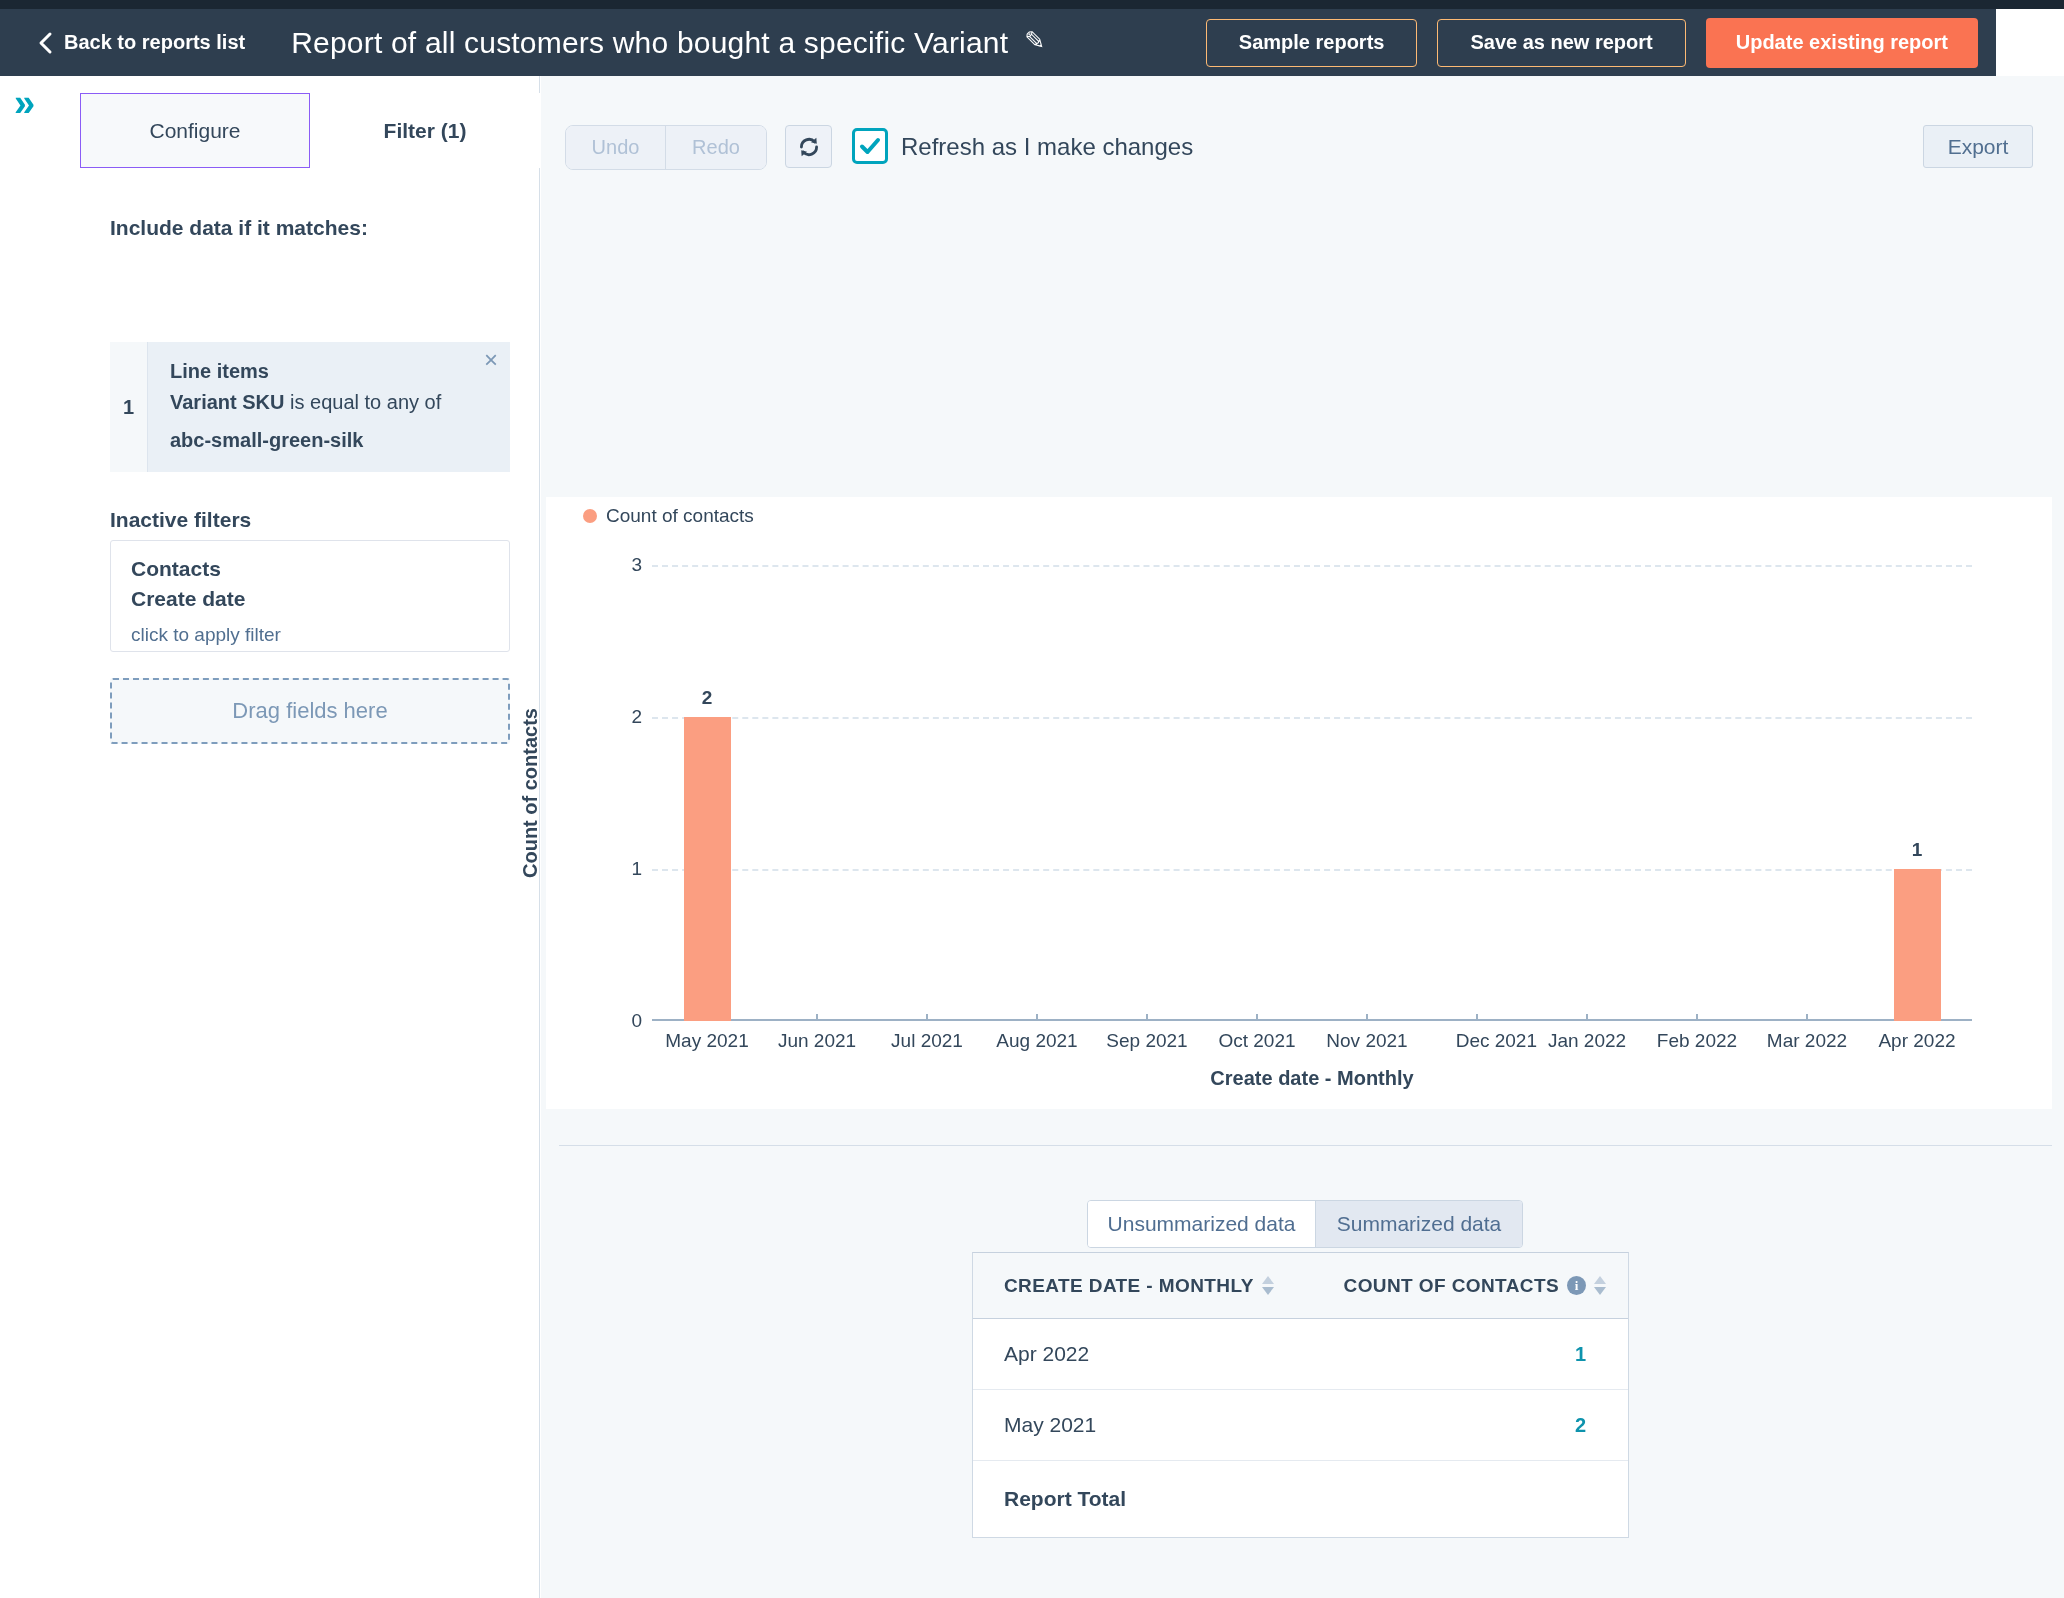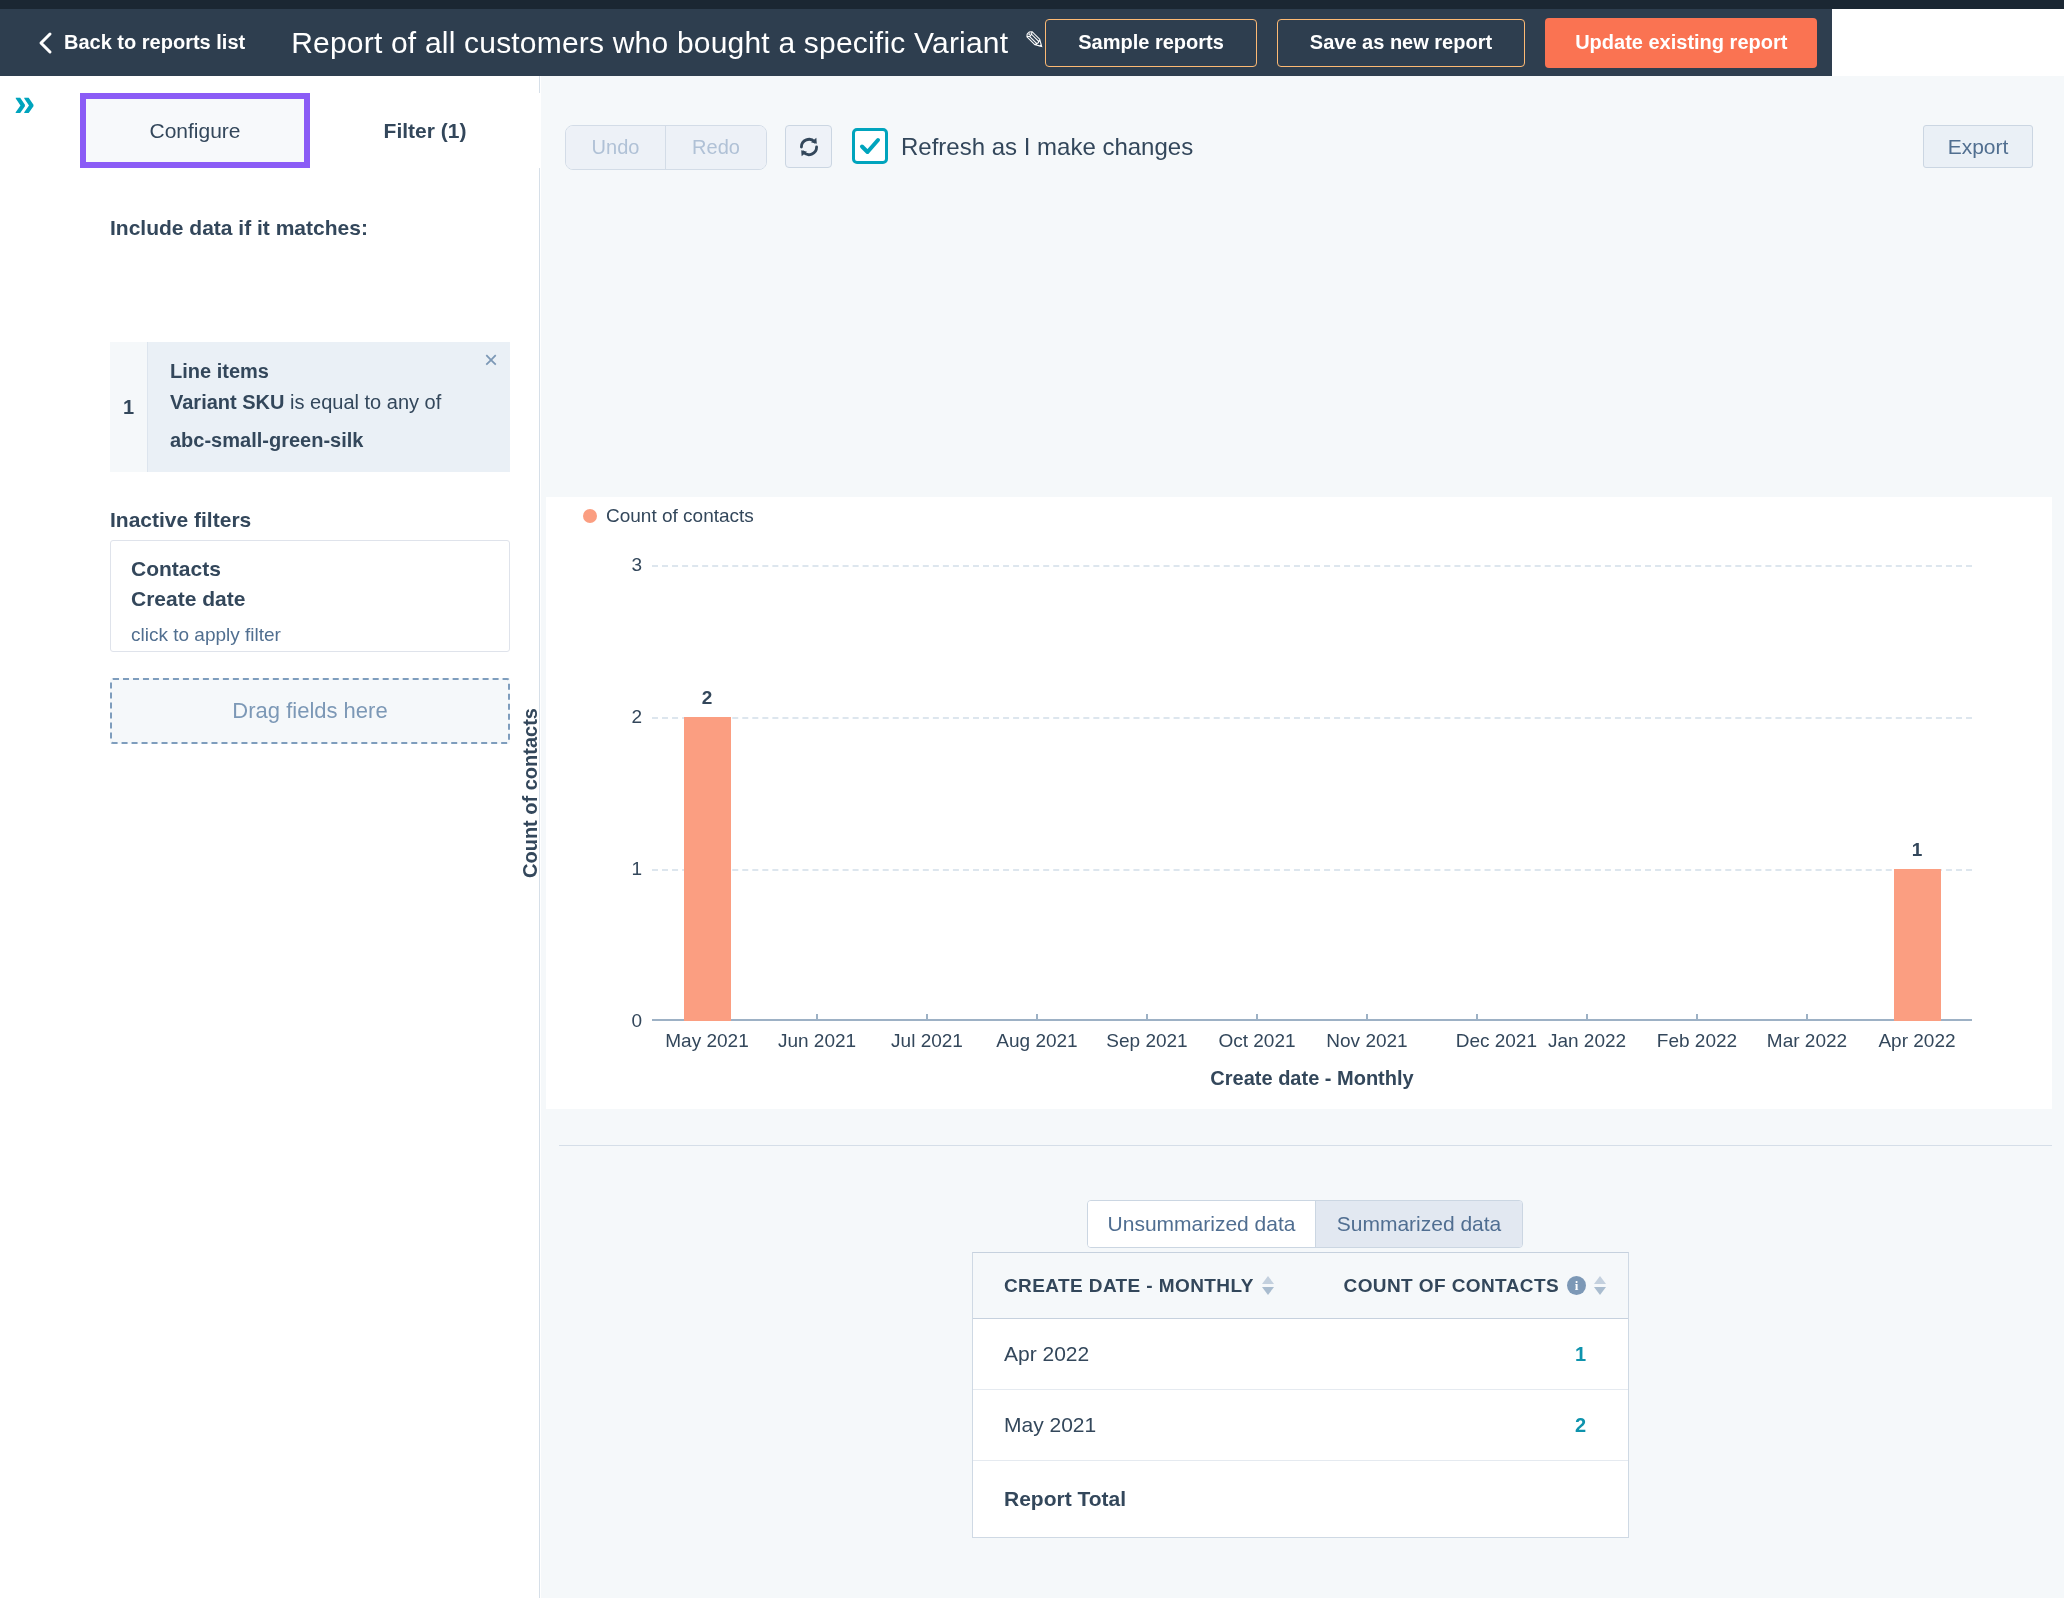--- a/index.html
+++ b/index.html
@@ -2,37 +2,37 @@
 <html><head>
 <meta charset="utf-8">
 <style>
   * { margin:0; padding:0; box-sizing:border-box; }
   html,body { background:#e8ebee; }
   body { font-family:"Liberation Sans", sans-serif; }
   .page { position:relative; width:2064px; height:1598px; background:#ffffff; overflow:hidden; }
 
   
   .topstrip { position:absolute; left:0; top:0; width:2064px; height:9px; background:#1b2733; }
-  .topbar { position:absolute; left:0; top:9px; width:1832px; height:67px; background:#2e3e4f;
+  .topbar { position:absolute; left:0; top:9px; width:1996px; height:67px; background:#2e3e4f;
             display:flex; align-items:center; padding:0 18px 0 36px; }
   .backlink { display:flex; align-items:center; gap:10px; color:#fff; font-weight:bold; font-size:20px; cursor:pointer; white-space:nowrap; }
   .report-title { margin-left:46px; color:#fff; font-size:30px; font-weight:500; letter-spacing:.2px; white-space:nowrap; }
   .pencil { margin-left:16px; color:#fff; font-size:25px; cursor:pointer; transform:translateY(-2px); }
   .topbtns { margin-left:auto; display:flex; align-items:center; gap:20px; }
   .btn-ghost { height:48px; padding:0 32px; background:transparent; border:1px solid #fdba74; border-radius:4px;
                color:#fff; font-family:inherit; font-weight:bold; font-size:20px; cursor:pointer; white-space:nowrap; }
   .btn-primary { height:50px; padding:0 30px; background:#fa7352; border:none; border-radius:4px;
                  color:#fff; font-family:inherit; font-weight:bold; font-size:20px; cursor:pointer; white-space:nowrap; }
 
   
   .sidebar { position:absolute; left:0; top:76px; width:540px; height:1522px; background:#fff; border-right:1px solid #d6dfe8; }
   .collapse-ic { position:absolute; left:14px; top:8px; color:#00a4bd; font-size:38px; font-weight:bold; cursor:pointer; line-height:1; }
   .tab { position:absolute; top:17px; width:230px; height:75px; display:flex; align-items:center; justify-content:center;
          font-size:21px; color:#33475b; cursor:pointer; }
-  .tab.cfg { left:80px; background:#f7f9fb; border:6px solid #8b5cf6; }
+  .tab.cfg { left:80px; background:#f7f9fb; border:1px solid #8b5cf6; }
   .tab.flt { left:310px; background:#fff; font-weight:bold; }
   .include-label { position:absolute; left:110px; top:140px; font-size:21px; font-weight:bold; color:#33475b; }
   .dropdown { position:absolute; left:110px; top:182px; width:400px; height:54px; background:#fff;
               border:1px solid #cbd6e2; border-radius:3px; display:flex; align-items:center;
               padding:0 22px; font-size:22px; color:#33475b; cursor:pointer; }
   .caret-down { margin-left:auto; width:0; height:0; border-left:9px solid transparent; border-right:9px solid transparent;
                 border-top:10px solid #00a4bd; }
   .filter-card { position:absolute; left:110px; top:266px; width:400px; min-height:124px; background:#eaf0f6;
                  display:flex; cursor:pointer; }
   .fnum { width:38px; background:#f5f8fa; border-right:1px solid #dde5ee; display:flex; align-items:center; justify-content:center;

